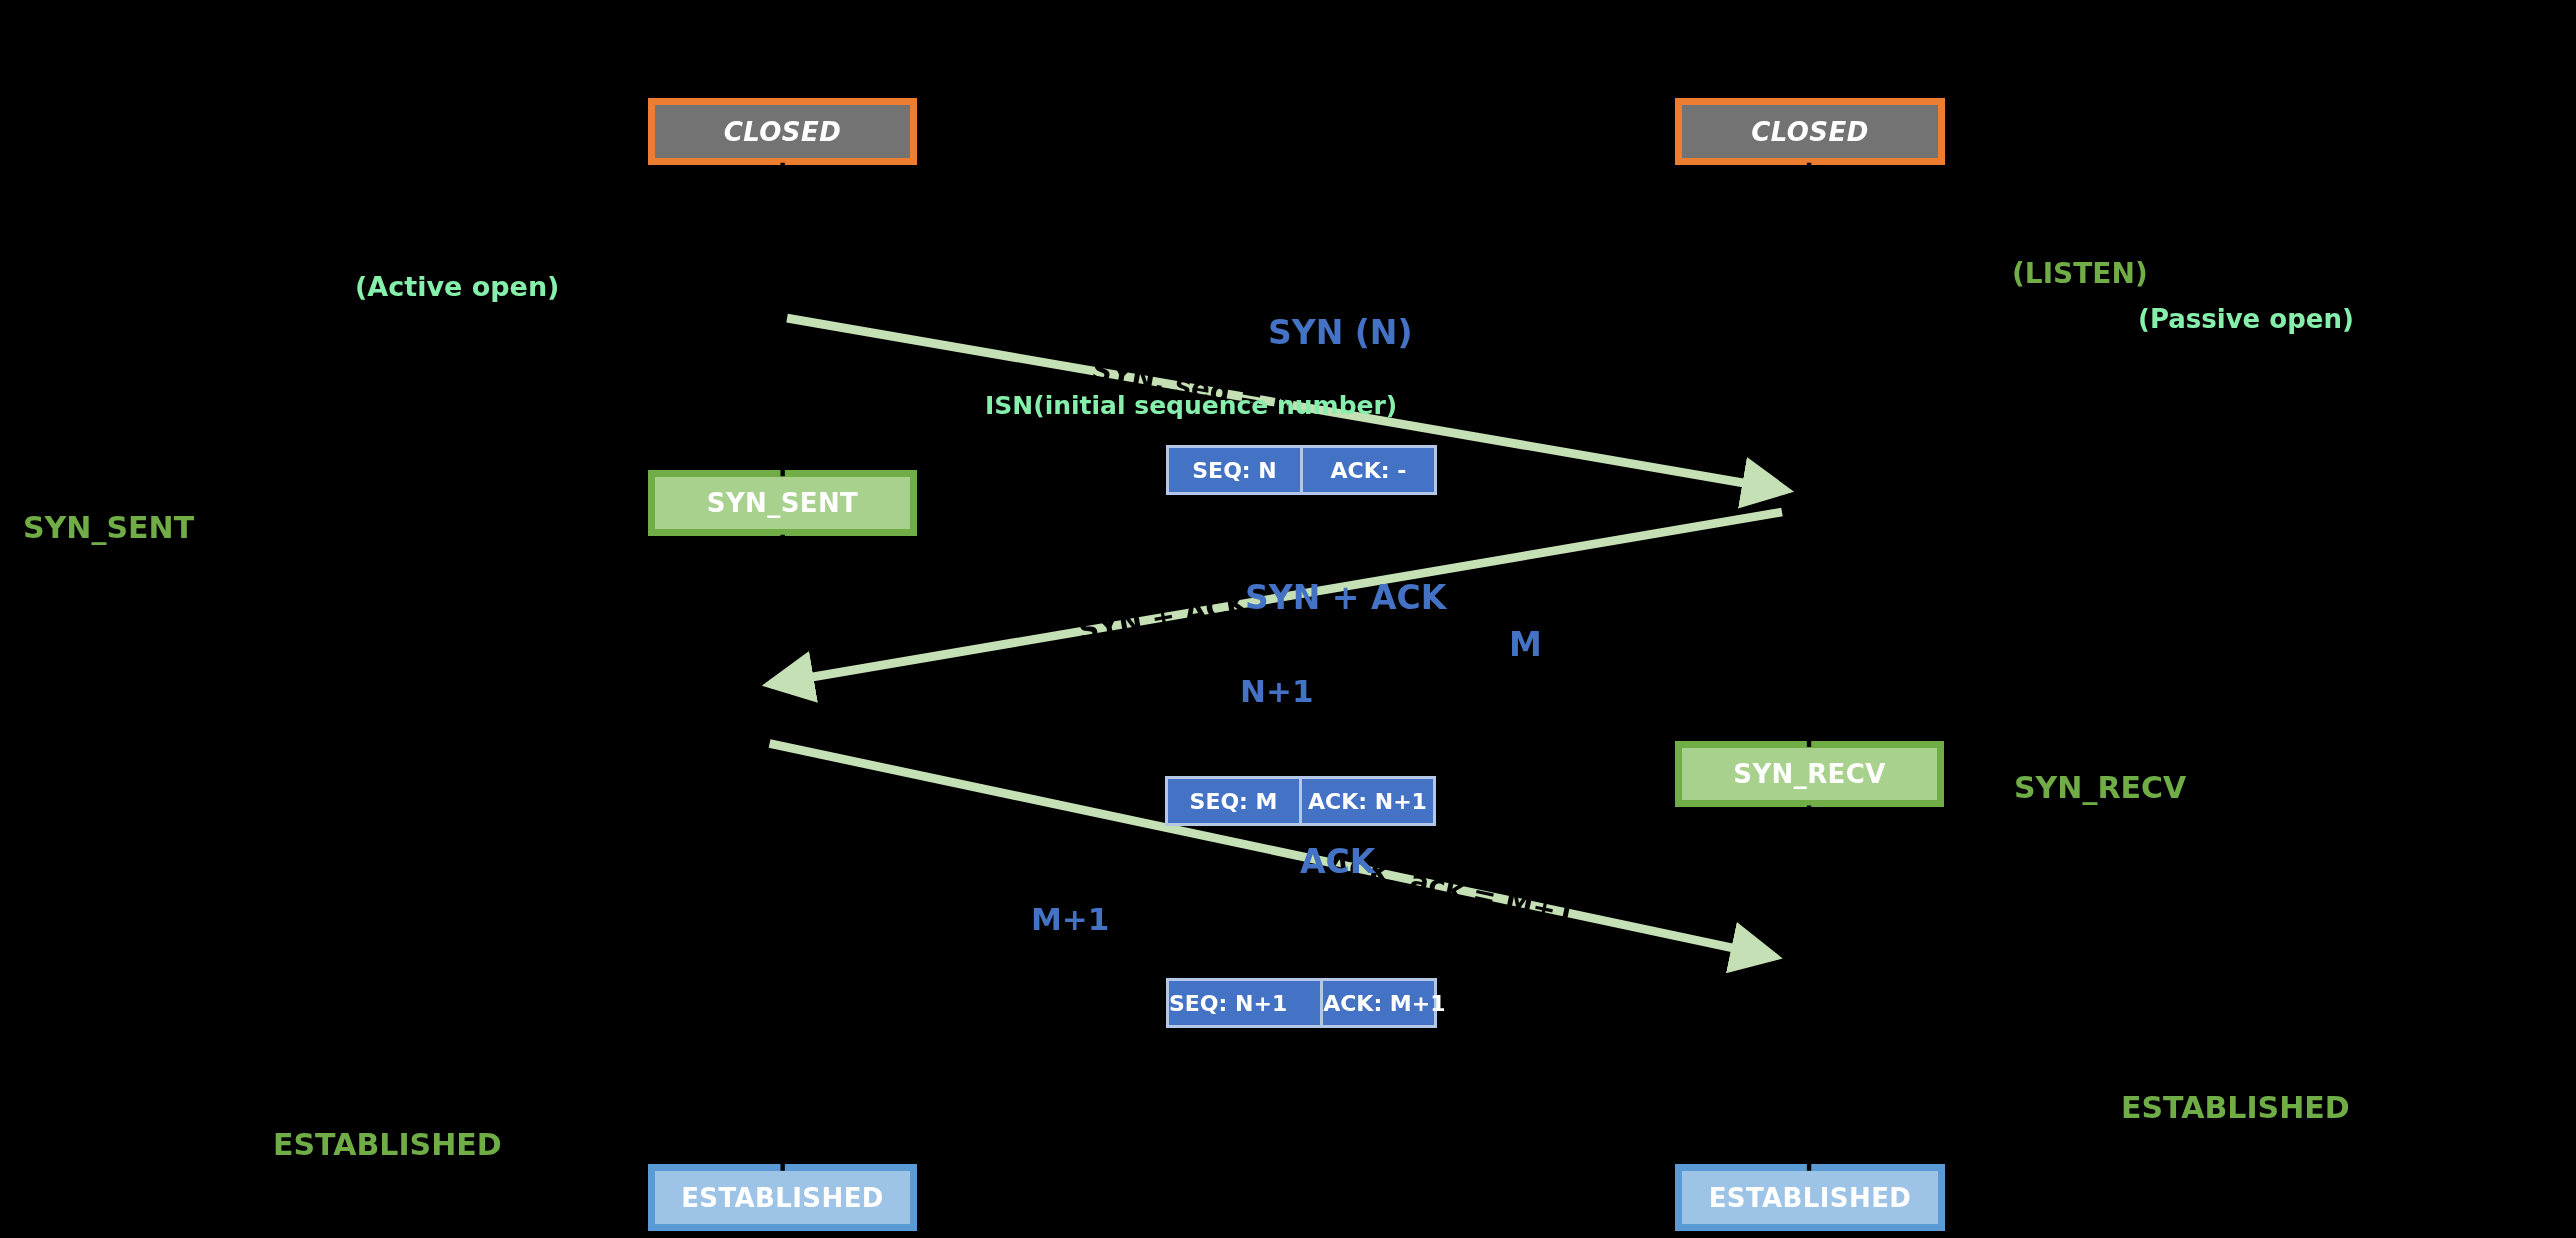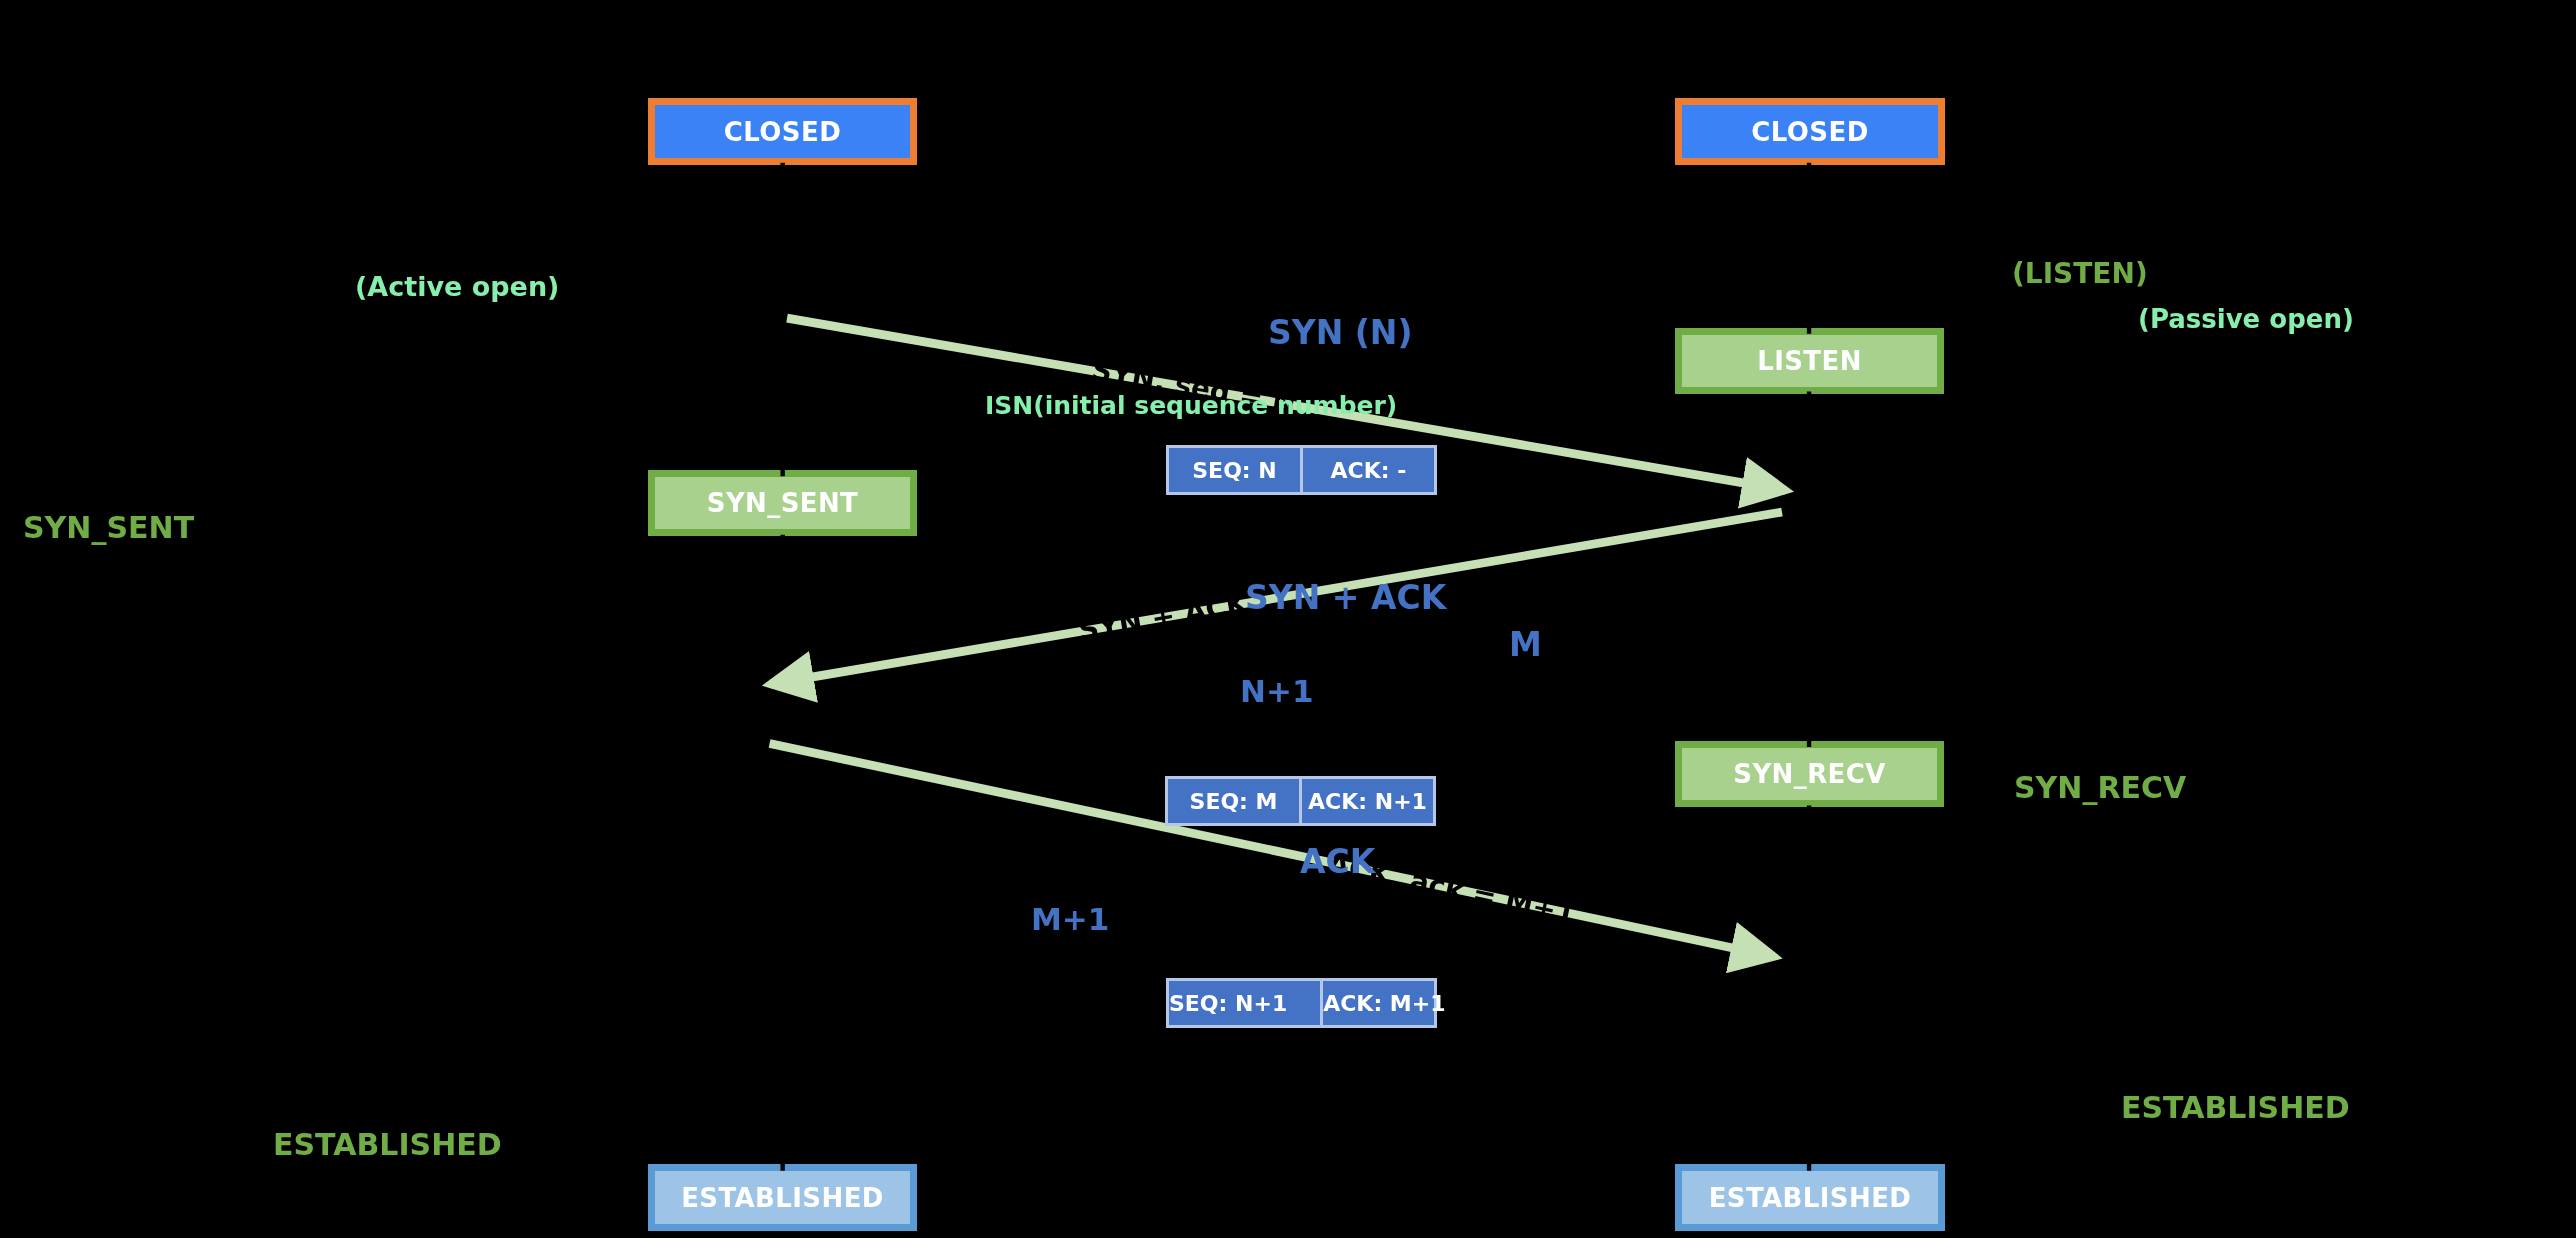--- a/index.html
+++ b/index.html
@@ -2,21 +2,21 @@
 <html style="font-size:14px"><head>
 <meta charset="utf-8">
 <style>
   html,body{margin:0;padding:0;background:#000;}
   body{width:2576px;height:1239px;overflow:hidden;
        font-family:"DejaVu Sans","Liberation Sans",sans-serif;}
   .stage{position:relative;width:2576px;height:1239px;background:#000;}
 
   .state-box{position:absolute;display:flex;align-items:center;justify-content:center;
     box-sizing:border-box;font-weight:bold;font-size:26px;color:#fff;letter-spacing:0.4px;}
-  .sb-orange{background:#3b82f6;border:7px solid #ED7D31;}
+  .sb-orange{background:#737373;border:7px solid #ED7D31;font-style:italic;}
   .sb-green {background:#A9D18E;border:7px solid #70AD47;}
   .sb-blue  {background:#9DC3E6;border:7px solid #5B9BD5;}
 
   .lbl{position:absolute;font-weight:bold;white-space:nowrap;}
   .lbl-orange{color:#86efac;}
   .lbl-green {color:#70AD47;}
   .lbl-blue  {color:#4472C4;}
 
   .packet{position:absolute;display:flex;width:271px;height:50px;
     background:#4472C4;border:3.5px solid #B4C7E7;box-sizing:border-box;}
@@ -32,23 +32,20 @@
 </head>
 <body>
 
 <div class="stage">
 
   <div class="state-box sb-orange" style="left:648px;top:98px;width:269px;height:67px;">
     <span>CLOSED</span>
   </div>
   <div class="state-box sb-orange" style="left:1675px;top:98px;width:270px;height:67px;">
     <span>CLOSED</span>
-  </div>
-  <div class="state-box sb-green" style="left:1675px;top:328px;width:269px;height:66px;">
-    <span>LISTEN</span>
   </div>
   <div class="state-box sb-green" style="left:648px;top:470px;width:269px;height:66px;">
     <span>SYN_SENT</span>
   </div>
   <div class="state-box sb-green" style="left:1675px;top:741px;width:269px;height:66px;">
     <span>SYN_RECV</span>
   </div>
   <div class="state-box sb-blue" style="left:648px;top:1164px;width:269px;height:67px;">
     <span>ESTABLISHED</span>
   </div>

